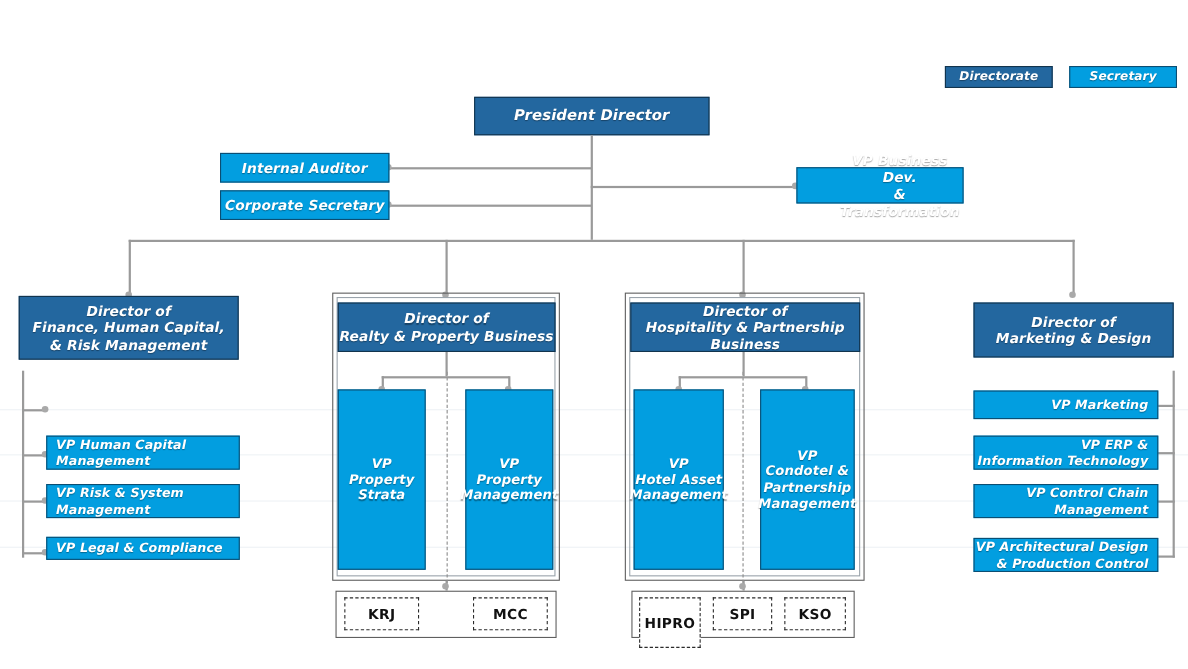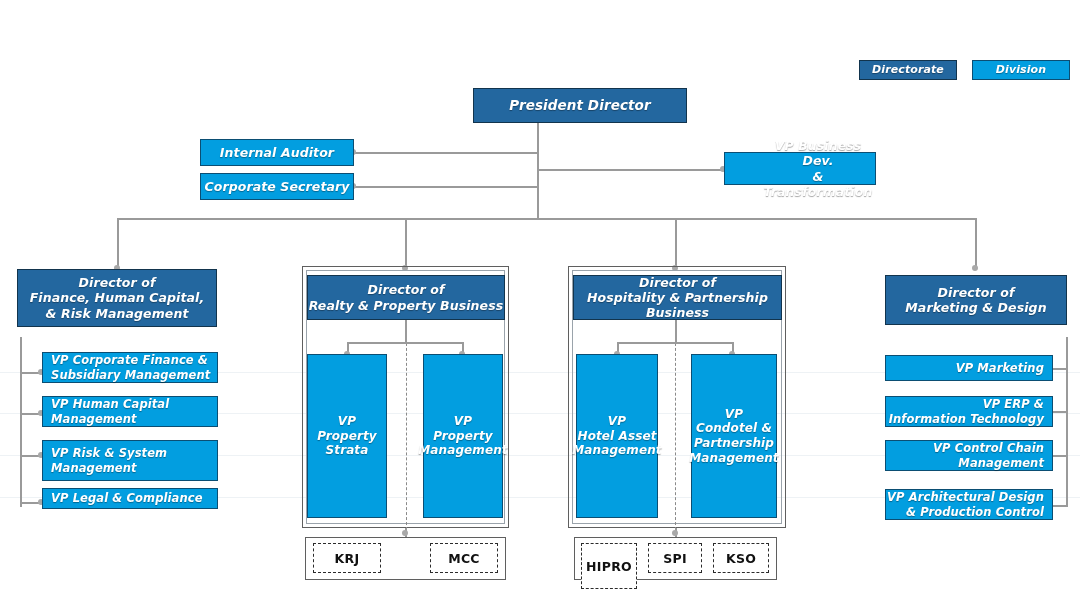--- a/index.html
+++ b/index.html
@@ -83,23 +83,23 @@
 <body>
 
 <div id="canvas">
 
   <div class="guide" style="top:372px"></div>
   <div class="guide" style="top:413px"></div>
   <div class="guide" style="top:455px"></div>
   <div class="guide" style="top:497px"></div>
 
   <div class="box dir legend" style="left:859px;top:60px;">Directorate</div>
-  <div class="box div legend" style="left:972px;top:60px;">Division</div>
-
-  <div class="box dir" style="left:431px;top:88px;width:214px;height:35px;font-size:13.5px;margin-left:42px;">President Director</div>
+  <div class="box div legend" style="left:972px;top:60px;">Secretary</div>
+
+  <div class="box dir" style="left:431px;top:88px;width:214px;height:35px;font-size:13.5px;">President Director</div>
 
   <div class="ln lnv" style="left:537px;top:123px;height:95px;"></div>
 
   <div class="ln lnh" style="left:354px;top:152px;width:184px;"></div>
   <div class="dot" style="left:350px;top:149px;"></div>
   <div class="ln lnh" style="left:354px;top:186px;width:184px;"></div>
   <div class="dot" style="left:350px;top:183px;"></div>
   <div class="ln lnh" style="left:537px;top:169px;width:187px;"></div>
   <div class="dot" style="left:720px;top:166px;"></div>
 
@@ -125,25 +125,23 @@
   <div class="ln lnv" style="left:20px;top:337px;height:170px;"></div>
   <div class="ln lnh" style="left:20px;top:372px;width:22px;"></div>
   <div class="ln lnh" style="left:20px;top:413px;width:22px;"></div>
   <div class="ln lnh" style="left:20px;top:455px;width:22px;"></div>
   <div class="ln lnh" style="left:20px;top:502px;width:22px;"></div>
   <div class="dot" style="left:38px;top:369px;"></div>
   <div class="dot" style="left:38px;top:410px;"></div>
   <div class="dot" style="left:38px;top:452px;"></div>
   <div class="dot" style="left:38px;top:499px;"></div>
 
-  <div class="box div align-left" style="left:42px;top:352px;width:176px;height:31px;white-space:pre-line;font-size:11.5px;">VP Corporate Finance &amp;
-Subsidiary Management</div>
   <div class="box div align-left" style="left:42px;top:396px;width:176px;height:31px;white-space:pre-line;font-size:11.5px;">VP Human Capital
 Management</div>
-  <div class="box div align-left" style="left:42px;top:440px;width:176px;height:41px;white-space:pre-line;font-size:11.5px;">VP Risk &amp; System
+  <div class="box div align-left" style="left:42px;top:440px;width:176px;height:31px;white-space:pre-line;font-size:11.5px;">VP Risk &amp; System
 Management</div>
   <div class="box div align-left" style="left:42px;top:488px;width:176px;height:21px;font-size:11.5px;">VP Legal &amp; Compliance</div>
 
   <div class="frame" style="left:302px;top:266px;width:207px;height:262px;"></div>
   <div class="frame-inner" style="left:306px;top:270px;width:199px;height:254px;"></div>
   <div class="dashdot" style="left:406px;top:338px;height:192px;"></div>
 
   <div class="box dir" style="left:307px;top:275px;width:198px;height:45px;white-space:pre-line;">Director of
 Realty &amp; Property Business</div>
 

